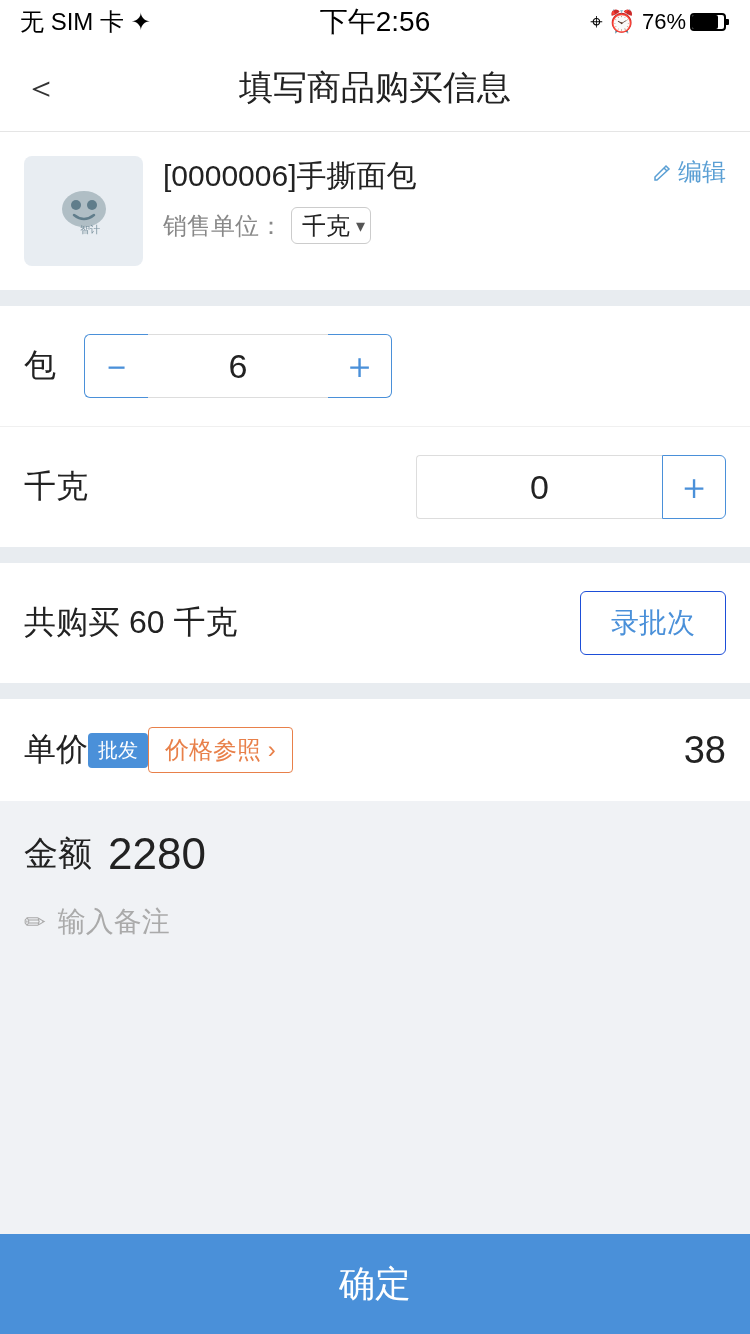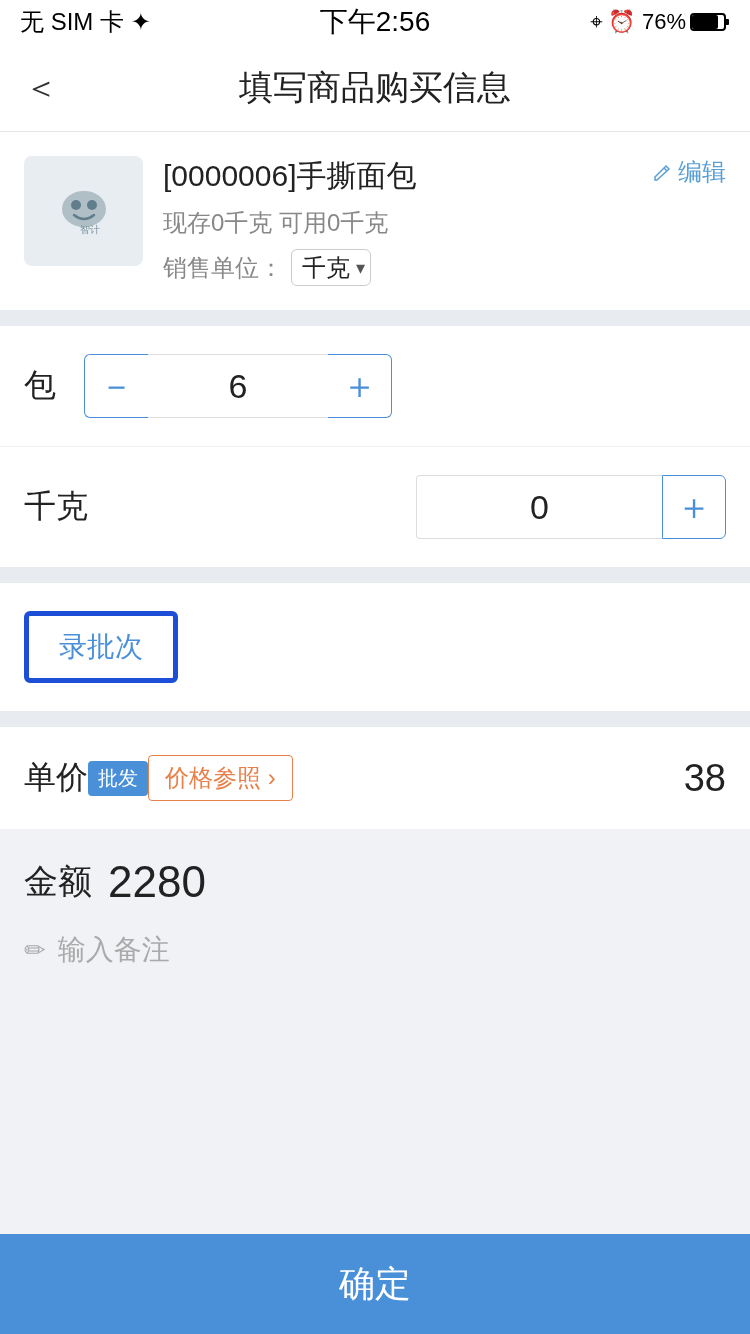--- a/index.html
+++ b/index.html
@@ -170,21 +170,21 @@
     
     .total-row {
       display: flex;
       align-items: center;
       padding: 28px 24px;
       background: #fff;
       justify-content: space-between;
     }
     .total-text { font-size: 32px; color: #222; }
     .batch-btn {
-      border: 5px solid #1d4ed8;
+      border: 1px solid #1d4ed8;
       border-radius: 6px;
       padding: 12px 30px;
       font-size: 28px;
       color: #4a90d9;
       background: #fff;
       cursor: pointer;
     }
 
     
     .price-section {
@@ -292,21 +292,20 @@
     <div class="product-header">
       <span class="product-name">[0000006]手撕面包</span>
       <span class="edit-btn">
         <svg width="22" height="22" viewBox="0 0 22 22" fill="none">
           <path d="M3 16L14 5l3 3L5 19H3v-3z" stroke="#5a9fd4" stroke-width="1.5" fill="none"></path>
           <path d="M12 7l3 3" stroke="#5a9fd4" stroke-width="1.5"></path>
         </svg>
         <span>编辑</span>
       </span>
     </div>
-    <div class="product-stock">现存0千克  可用0千克</div>
     <div class="product-unit">
       <span>销售单位：</span>
       <div class="unit-select-wrap">
         <select class="unit-select">
           <option>千克</option>
           <option>包</option>
         </select>
       </div>
     </div>
   </div>
@@ -330,20 +329,21 @@
     <div class="qty-controls">
       <input type="text" class="qty-input-only" value="0" style="">
       <button class="qty-btn-right-only">＋</button>
     </div>
   </div>
 </div>
 
 <div class="divider"></div>
 
 <div class="total-row">
+  <span class="total-text">共购买 60 千克</span>
   <button class="batch-btn">录批次</button>
 </div>
 
 <div class="divider"></div>
 
 <div class="price-section">
   <div class="price-left">
     <span class="price-label">单价</span>
     <span class="tag-pifa">批发</span>
     <button class="price-ref-btn">价格参照 ›</button>

